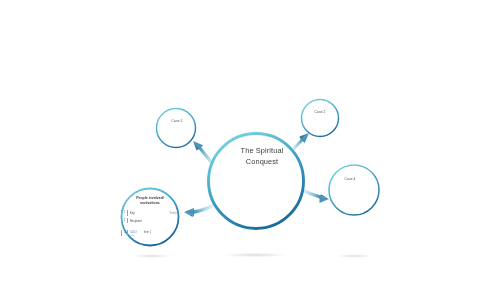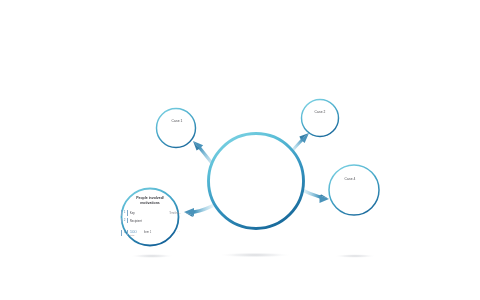--- a/index.html
+++ b/index.html
@@ -299,20 +299,22 @@
 
     <circle cx="176" cy="128" r="19.5" fill="#ffffff" stroke="url(#ringSmall1)" stroke-width="1.45"></circle>
 
     <circle cx="320" cy="118" r="18.5" fill="#ffffff" stroke="url(#ringSmall2)" stroke-width="1.45"></circle>
 
     <circle cx="354" cy="190" r="25.0" fill="#ffffff" stroke="url(#ringSmall3)" stroke-width="1.5"></circle>
 
     <circle cx="150" cy="217" r="28.5" fill="#ffffff" stroke="url(#ringDetail)" stroke-width="1.8"></circle>
   </svg>
 
+  <div class="node-label" id="center-label">The Spiritual
+Conquest</div>
 
   <div class="node-label" id="node1-label">Case 1</div>
 
   <div class="node-label" id="node2-label">Case 2</div>
 
   <div class="node-label" id="node3-label">Case 4</div>
 
   <div id="detail-node">
 
     <div id="detail-title">People involved/

